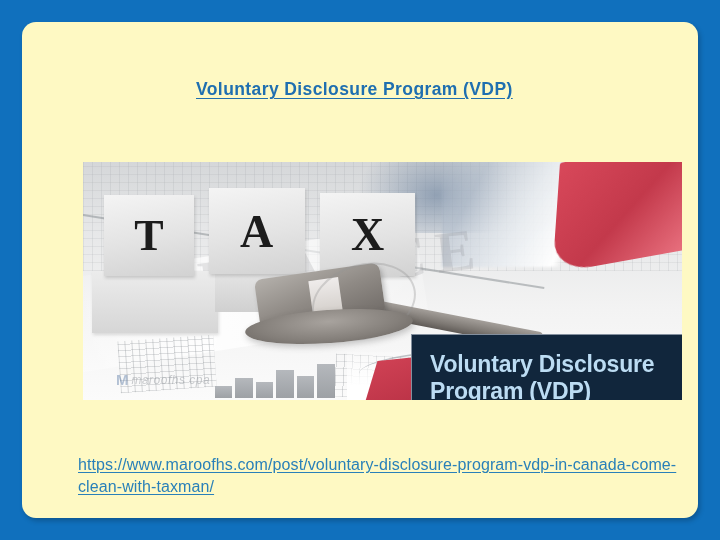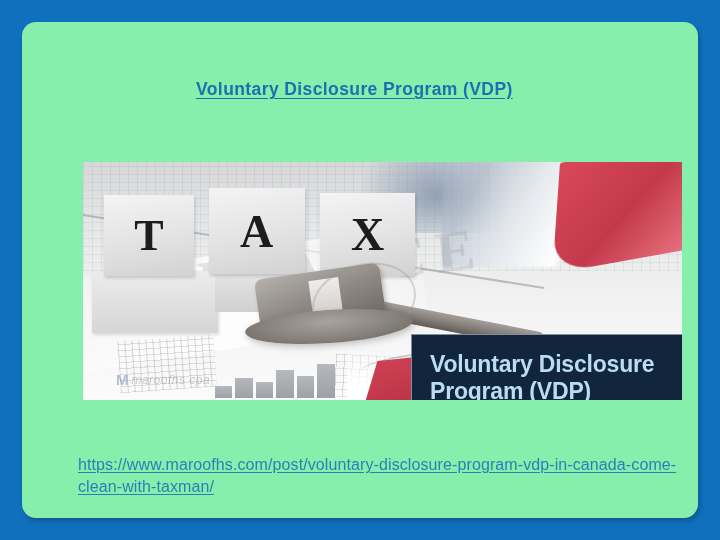--- a/index.html
+++ b/index.html
@@ -20,21 +20,21 @@
     width: 720px; height: 540px;
     background: #1070bd;
   }
 
   .slide-card {
     position: absolute;
     left: 22px;
     top: 22px;
     width: 676px;
     height: 496px;
-    background: #86efac;
+    background: #fef9c3;
     border-radius: 14px;
     box-shadow: 2px 3px 5px rgba(0,0,0,0.22);
   }
 
   
   .slide-title {
     position: absolute;
     left: 174px;
     top: 57px;
     font-size: 17.5px;

